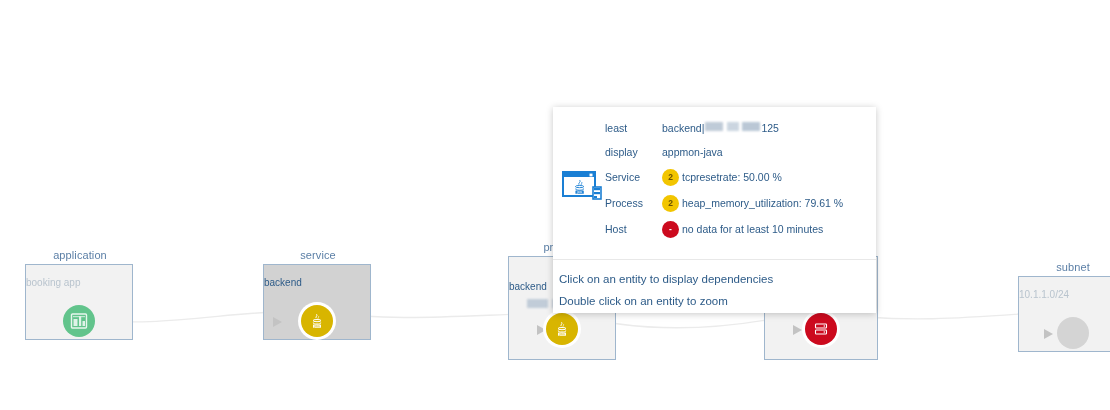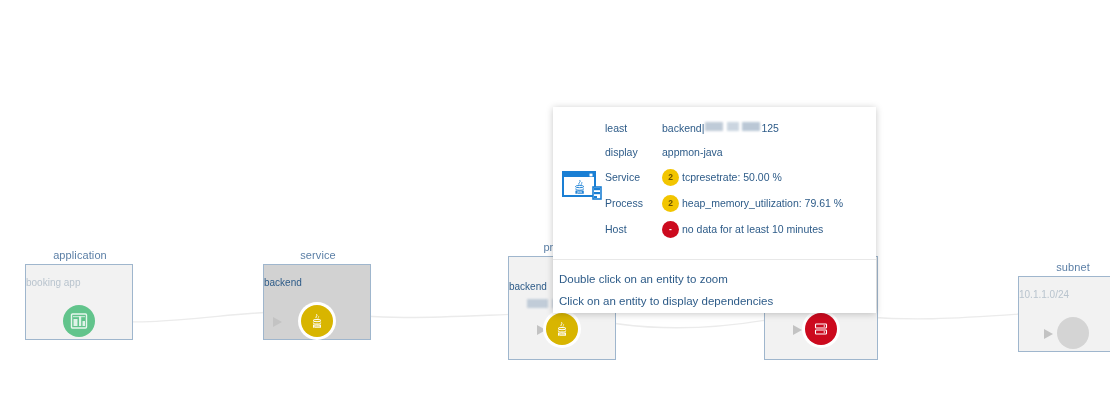--- a/index.html
+++ b/index.html
@@ -357,17 +357,17 @@
       <span class="tt-key">Host</span>
       <span class="badge red">-</span>
       <span class="status-metric">no data for at least 10 minutes</span>
     </div>
 
   </div>
 
   <div class="tt-divider"></div>
 
   <div class="tt-hints">
+    <div class="tt-hint">Click on an entity to display dependencies</div>
     <div class="tt-hint">Double click on an entity to zoom</div>
-    <div class="tt-hint">Click on an entity to display dependencies</div>
   </div>
 
 </div>
 
 </body></html>

